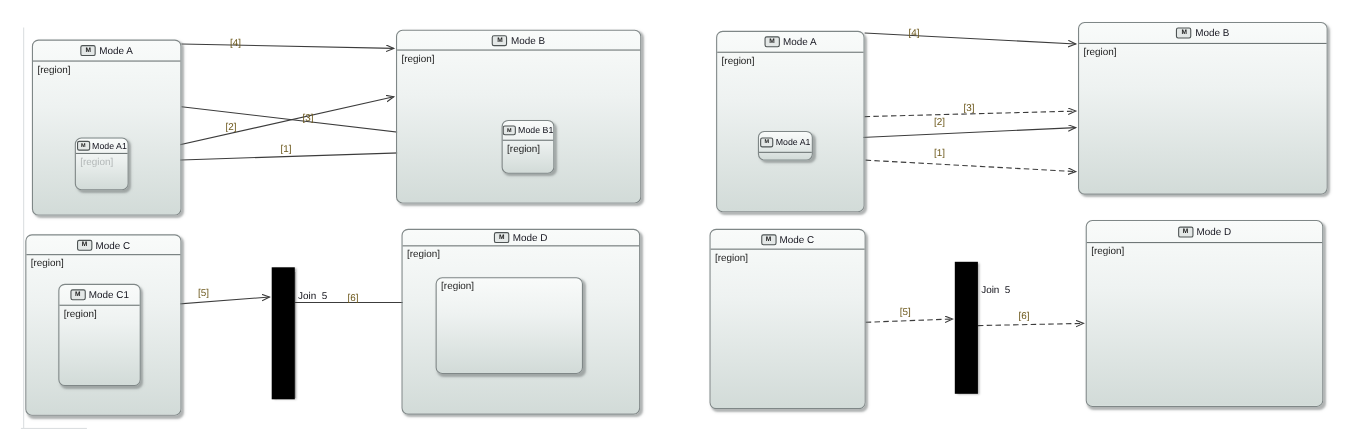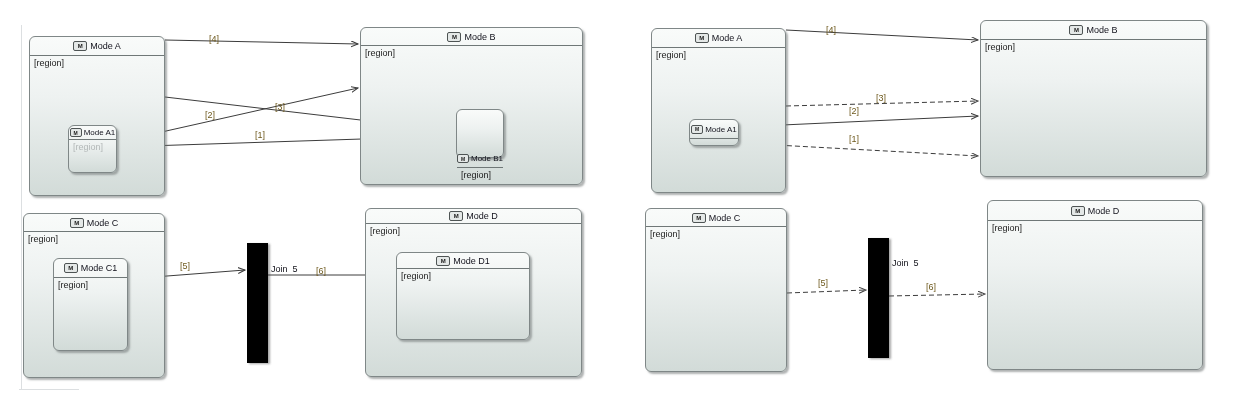--- a/index.html
+++ b/index.html
@@ -86,21 +86,21 @@
     <div class="mode-box" style="left: 360px; top: 27px; width: 223px; height: 158px;">
       <div class="mode-title" style="height: 18px;">
         <span class="m-icon">M</span>
         <span>Mode B</span>
       </div>
       <div class="mode-body" style="height: 138px;">
         <span class="region-label">[region]</span>
       </div>
     </div>
     <div class="mode-box tiny" style="left: 456px; top: 109px; width: 48px; height: 49px;">
-      <div class="mode-title" style="height: 18px; margin-top: 40px;">
+      <div class="mode-title" style="height: 18px;">
         <span class="m-icon">M</span>
         <span>Mode B1</span>
       </div>
       <div class="mode-body" style="height: 29px;">
         <span class="region-label">[region]</span>
       </div>
     </div>
     <div class="mode-box" style="left: 23px; top: 213px; width: 142px; height: 165px;">
       <div class="mode-title" style="height: 18px;">
         <span class="m-icon">M</span>
@@ -122,24 +122,20 @@
     <div class="mode-box" style="left: 365px; top: 208px; width: 217px; height: 169px;">
       <div class="mode-title" style="height: 15px;">
         <span class="m-icon">M</span>
         <span>Mode D</span>
       </div>
       <div class="mode-body" style="height: 152px;">
         <span class="region-label">[region]</span>
       </div>
     </div>
     <div class="mode-box" style="left: 396px; top: 252px; width: 134px; height: 88px;">
-      <div class="mode-title" style="height: 16px;">
-        <span class="m-icon">M</span>
-        <span>Mode D1</span>
-      </div>
       <div class="mode-body" style="height: 70px;">
         <span class="region-label">[region]</span>
       </div>
     </div>
     <div class="join-bar" style="left: 247px; top: 243px; width: 21px; height: 120px;"></div>
     <div class="join-label" style="left: 271px; top: 264px;">Join  5</div>
     <div class="t-label" style="left: 209px; top: 34px;">[4]</div>
     <div class="t-label" style="left: 275px; top: 102px;">[3]</div>
     <div class="t-label" style="left: 205px; top: 110px;">[2]</div>
     <div class="t-label" style="left: 255px; top: 130px;">[1]</div>

